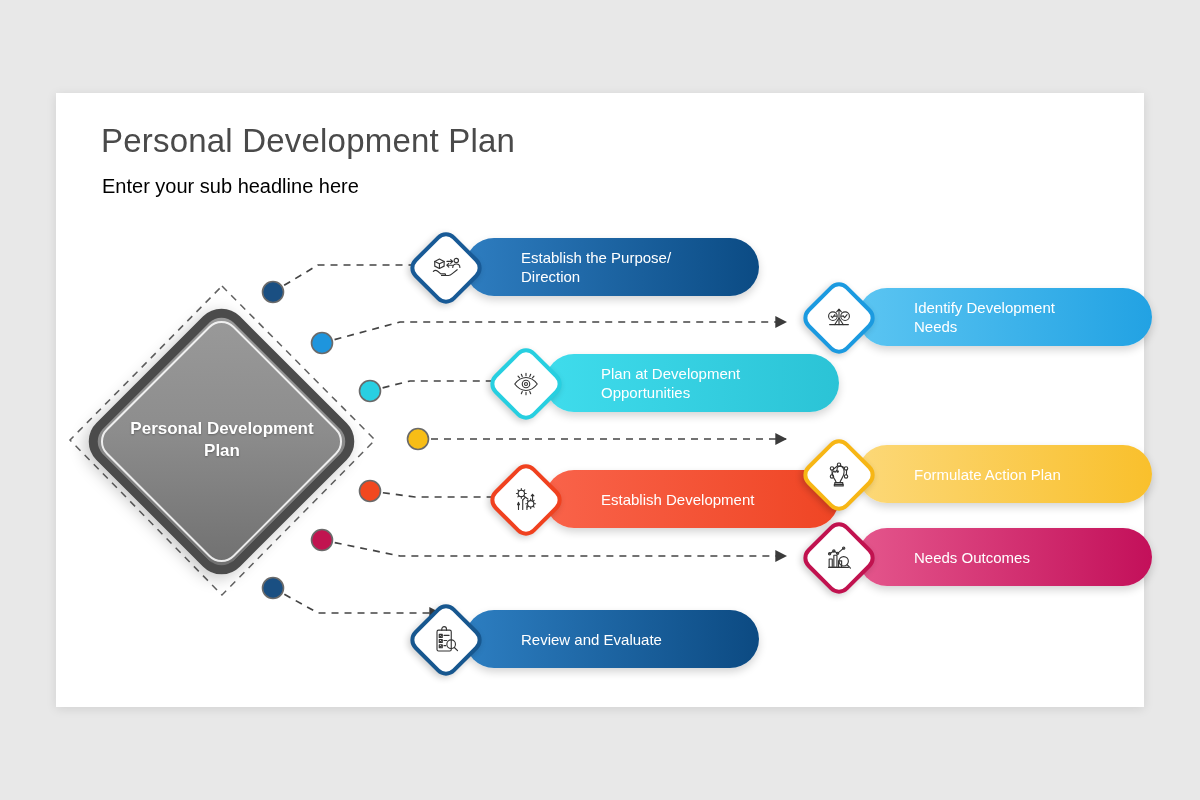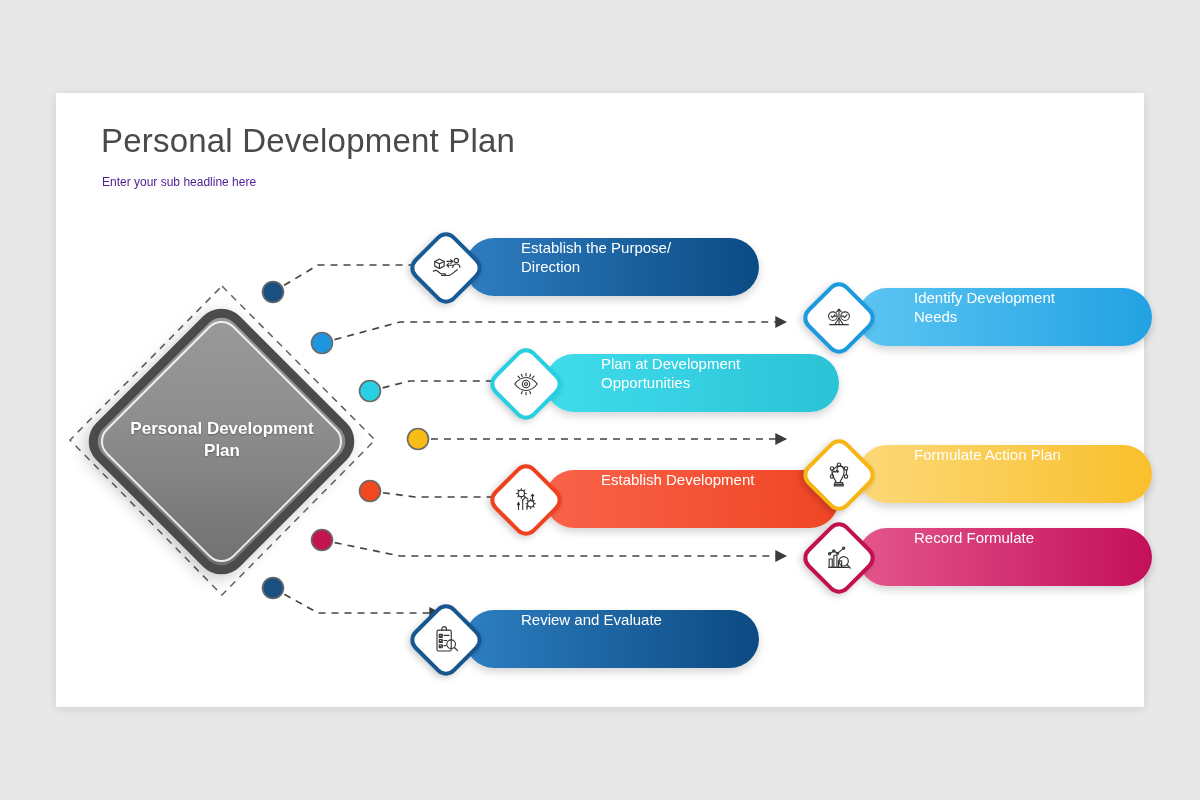--- a/index.html
+++ b/index.html
@@ -29,22 +29,22 @@
     font-size: 33px;
     color: #4a4a4a;
     font-weight: 400;
     letter-spacing: 0.2px;
     white-space: nowrap;
   }
   #page-subtitle {
     position: absolute;
     left: 102px;
     top: 175px;
-    font-size: 12px;
-    color: #4c1d95;
+    font-size: 20px;
+    color: #000000;
     font-weight: 400;
     white-space: nowrap;
   }
 
   
   #center-node {
     position: absolute;
     left: 120px;
     top: 340px;
     width: 203px;
@@ -91,21 +91,21 @@
     height: 58px;
   }
   .pill {
     position: absolute;
     left: 48px;
     top: 0;
     height: 58px;
     border-radius: 29px;
     box-shadow: 0 4px 9px rgba(0,0,0,0.17);
     display: flex;
-    align-items: flex-start;
+    align-items: center;
     box-sizing: border-box;
   }
   .pill-label {
     color: #ffffff;
     font-size: 15px;
     line-height: 19px;
     font-weight: 400;
     padding-left: 56px;
     padding-right: 16px;
     white-space: pre-line;
@@ -299,21 +299,21 @@
       <circle cx="23.5" cy="17.5" r="1.8"></circle>
       <circle cx="8.5" cy="9" r="1.8"></circle>
       <circle cx="8.5" cy="17.5" r="1.8"></circle>
       <path d="M10 9.8 L14.6 6.2 M17.5 6.2 L22 8.2 M24.1 10.7 L23.9 15.8 M8.6 10.8 L8.6 15.7"></path>
     </svg>
   </div>
 </div>
 
 <div class="row" style="left:810px; top:528px; width:294px;">
   <div class="pill" style="width:294px; background:linear-gradient(90deg,#e4568c,#c3105a);">
-    <div class="pill-label">Record Formulate</div>
+    <div class="pill-label">Needs Outcomes</div>
   </div>
   <div class="badge" style="border:4px solid #c1124f;"></div>
   <div class="badge-svg">
     <svg viewBox="0 0 32 32" fill="none" stroke="#333" stroke-width="1.2" stroke-linecap="round" stroke-linejoin="round">
       <path d="M5 26 h21"></path>
       <rect x="5.5" y="17" width="3.3" height="9"></rect>
       <rect x="10.5" y="13" width="3.3" height="13"></rect>
       <rect x="15.5" y="19" width="3.3" height="7"></rect>
       <path d="M6 11.5 l4.5-3 l4 2.5 l6.5-5.5"></path>
       <circle cx="6" cy="11.5" r="1.2"></circle>

